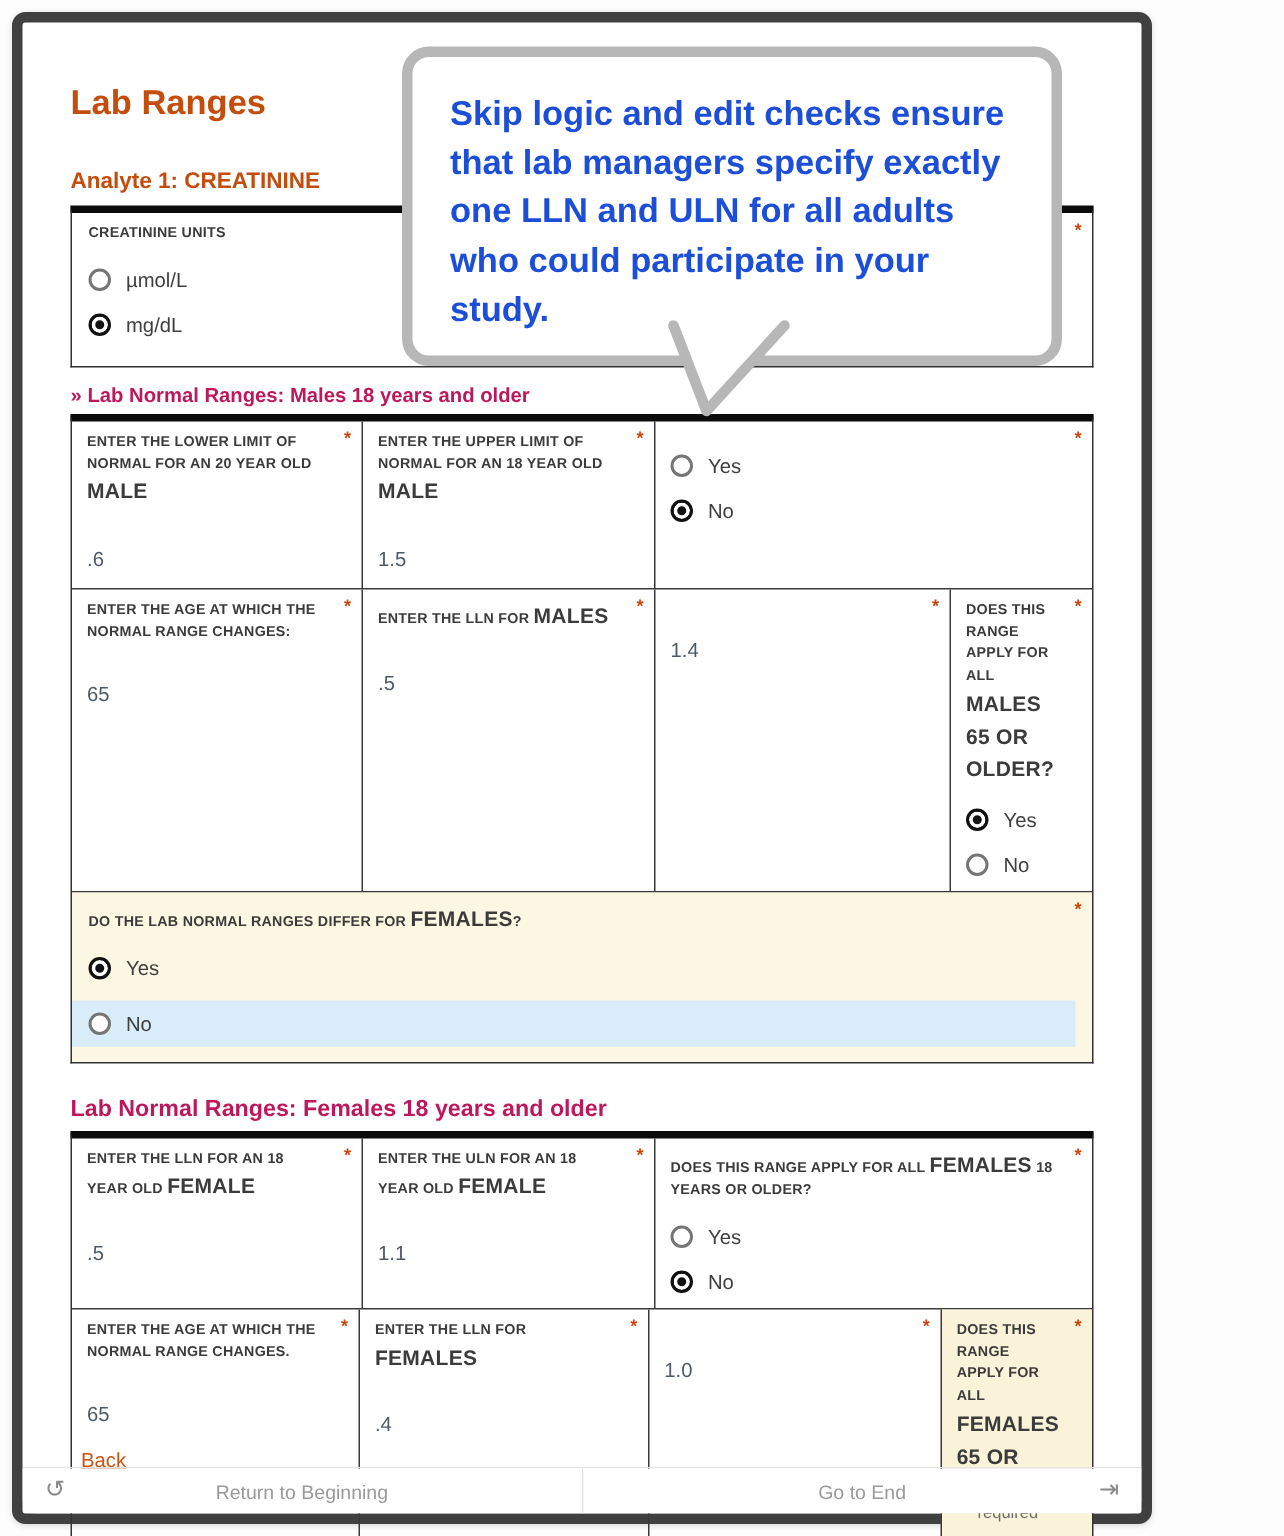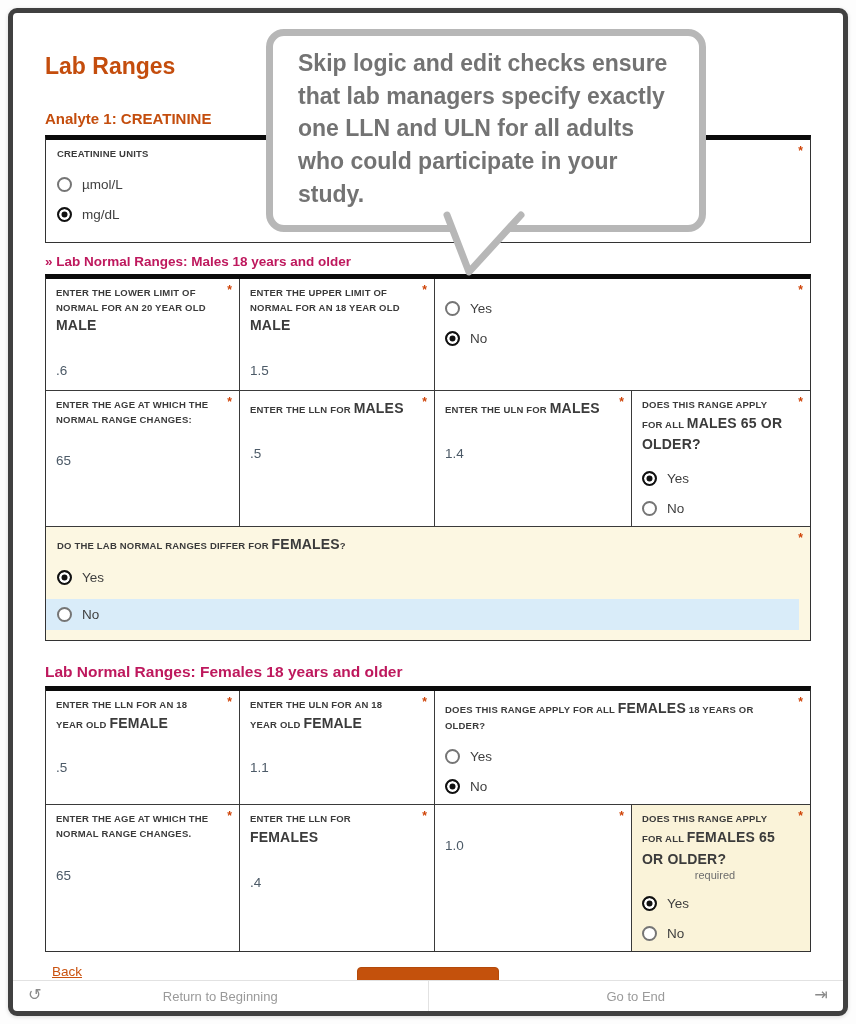--- a/index.html
+++ b/index.html
@@ -1,20 +1,20 @@
 <!DOCTYPE html>
 <html><head>
 <meta charset="utf-8">
 <style>
   * { box-sizing: border-box; margin: 0; padding: 0; }
   html,body { width: 856px; height: 1024px; background: #fdfdfd;
     font-family: "Liberation Sans", "DejaVu Sans", sans-serif; }
   .card {
-    position: absolute; left: 8px; top: 8px; width: 840px; height: 1008px;
-    background: #fff; border: 5px solid #404040; border-radius: 9px;
+    position: absolute; left: 8px; top: 8px; width: 760px; height: 1008px;
+    background: #fff; border: 7px solid #404040; border-radius: 9px;
     box-shadow: 0 1px 4px rgba(0,0,0,.14);
   }
   .content { padding: 0 32px; position: relative; }
   .page-title { color: #c44d0d; font-size: 23px; font-weight: bold; padding-top: 40px; }
   .analyte-heading { color: #c44d0d; font-size: 15px; font-weight: bold; margin-top: 30px; }
 
   
   .qbox { border: 1px solid #333; border-top: 5px solid #0b0b0b; margin-top: 8px; position: relative; }
   .units-box { min-height: 108px; padding: 7px 24px 12px 11px; }
   .qlabel { color: #3b3b3b; font-size: 9.5px; font-weight: bold; letter-spacing: .02em; line-height: 1.55; }
@@ -43,21 +43,21 @@
   .r1f { min-height: 107px; } .r2f { min-height: 129px; }
   .cream { background: #faf3d9; }
   .differ-row { background: #fcf7e2; min-height: 104px; padding: 7px 22px 10px 11px; position: relative; }
   .differ-row .opt { margin: 6px -11px 0; padding: 8px 11px; }
   .differ-row .opt.hl { background: #d9ecf9; }
   .note { text-align: center; font-size: 11px; color: #6d6d6d; margin-top: -1px; }
 
   
   .callout { position: absolute; left: 253px; top: 16px; width: 440px; z-index: 5;
     background: #fff; border: 7px solid #b7b7b7; border-radius: 18px;
-    padding: 11px 14px 15px 25px; color: #737373; font-size: 23px;
+    padding: 21px 14px 15px 25px; color: #1d4ed8; font-size: 23px;
     font-weight: bold; line-height: 1.42; }
   .callout-tail { position: absolute; left: 420px; top: 198px; z-index: 6; }
 
   
   .validate-btn { display: flex; align-items: center; justify-content: center;
     margin: 15px auto 0; width: 142px; height: 38px; background: #c4510c;
     border: 1px solid #b34a0b; border-radius: 4px; color: #fff; font-size: 14px;
     font-weight: bold; cursor: pointer; }
   .validate-btn .check { margin-right: 8px; font-size: 13px; font-family: "DejaVu Sans", sans-serif; }
   .back-link { position: absolute; left: 3px; top: 951px; color: #ca5310; font-size: 13.5px;
@@ -130,21 +130,20 @@
           <div class="qlabel"><span>ENTER THE AGE AT WHICH THE NORMAL RANGE CHANGES:</span></div>
           <div class="value">65</div>
         </div>
         <div class="cell c2">
           <span class="req">*</span>
           <div class="qlabel"><span>ENTER THE LLN FOR </span><span class="em">MALES</span></div>
           <div class="value">.5</div>
         </div>
         <div class="cell c3">
           <span class="req">*</span>
-          <div class="qlabel"><span>ENTER THE ULN FOR </span><span class="em">MALES</span></div>
           <div class="value">1.4</div>
         </div>
         <div class="cell cgrow">
           <span class="req">*</span>
           <div class="qlabel"><span>DOES THIS RANGE APPLY FOR ALL </span><span class="em">MALES 65 OR OLDER?</span></div>
           <div>
               <div class="opt">
                 <span class="radio sel"></span>
                 <span class="olabel">Yes</span>
               </div>

